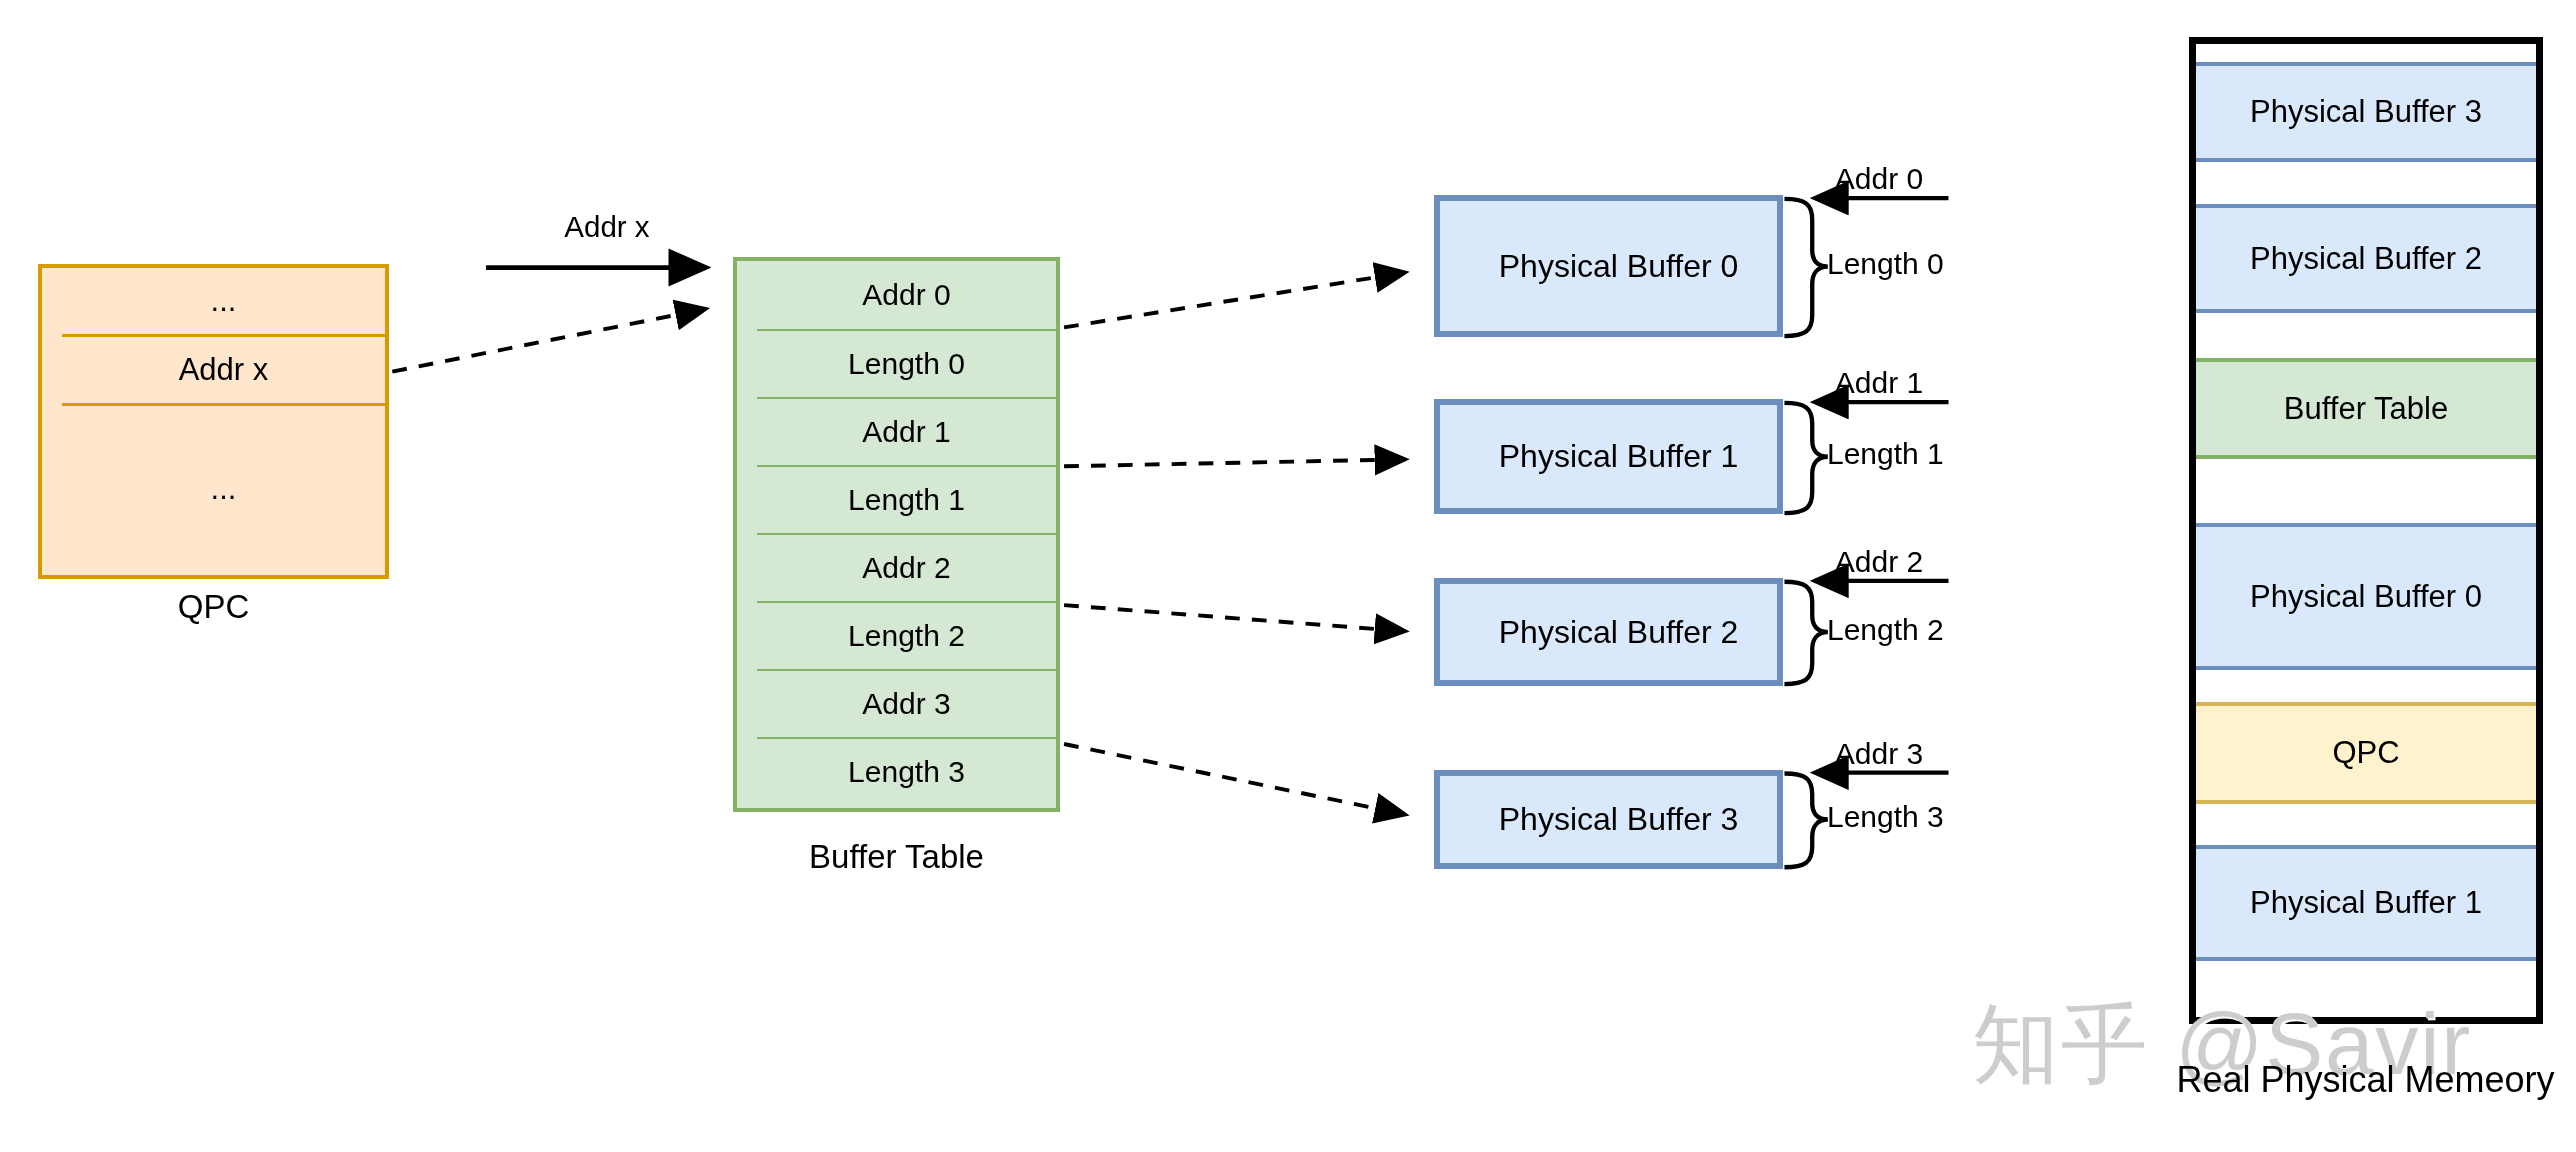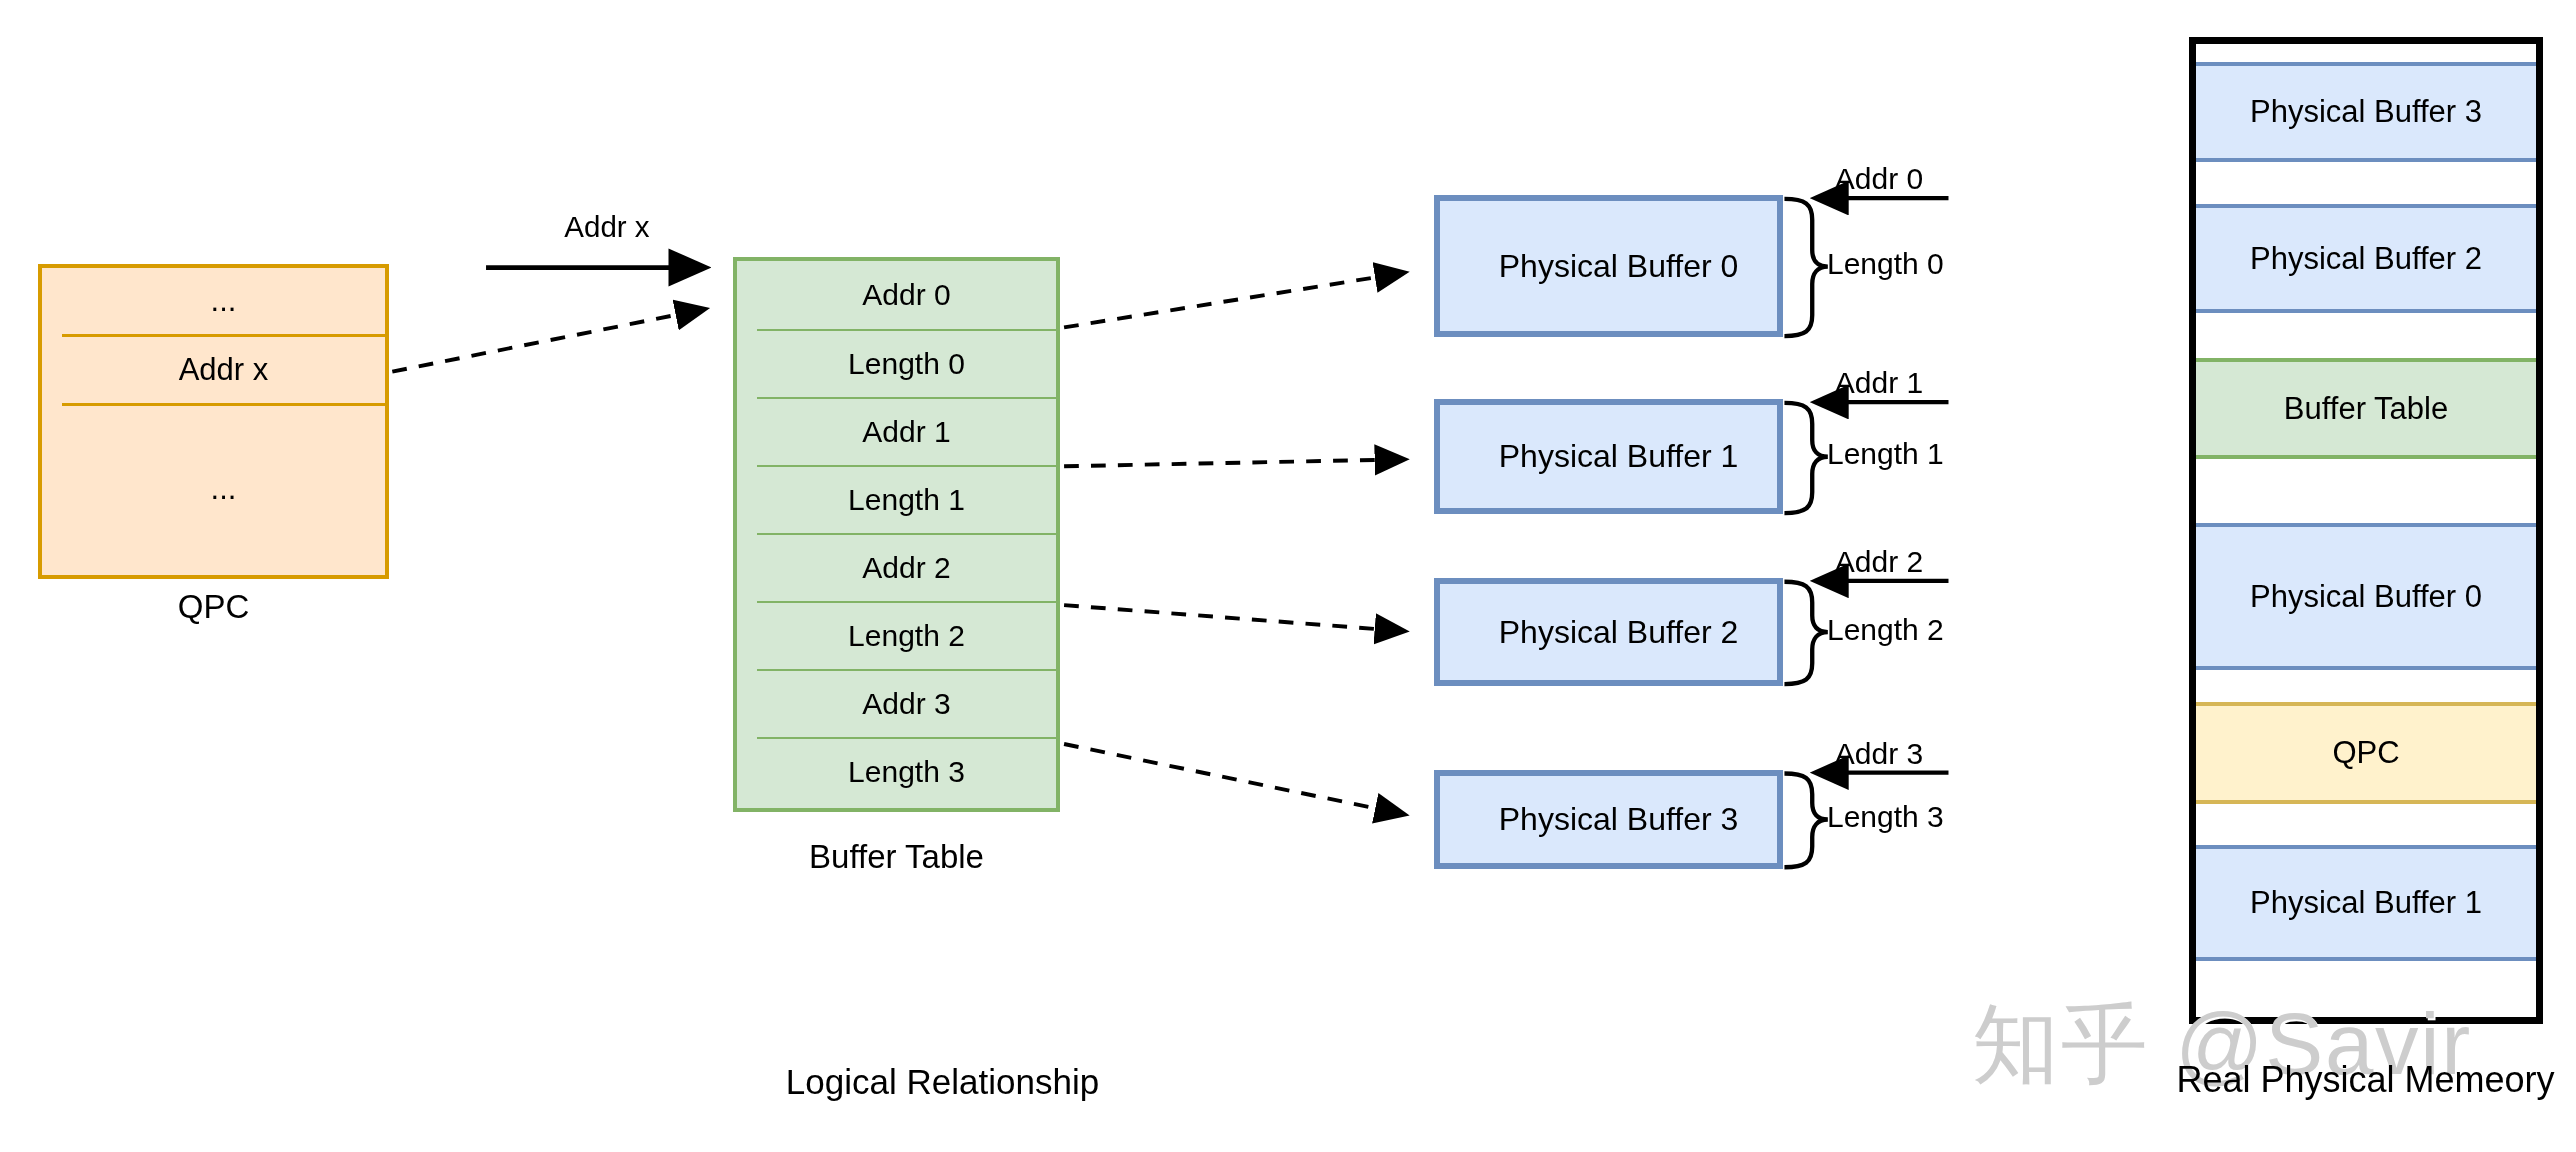--- a/index.html
+++ b/index.html
@@ -126,19 +126,18 @@
 
   <div class="box mem-col">
     <div class="mem-seg seg-blue mseg0">Physical Buffer 3</div>
     <div class="mem-seg seg-blue mseg1">Physical Buffer 2</div>
     <div class="mem-seg seg-green mseg2">Buffer Table</div>
     <div class="mem-seg seg-blue mseg3">Physical Buffer 0</div>
     <div class="mem-seg seg-yellow mseg4">QPC</div>
     <div class="mem-seg seg-blue mseg5">Physical Buffer 1</div>
   </div>
 
-  <div class="caption logical-label">Logical Relationship</div>
   <div class="caption mem-label">Real Physical Memeory</div>
 
   <div class="watermark">知乎 @Savir</div>
 
 </div>
 
 
 </body></html>

